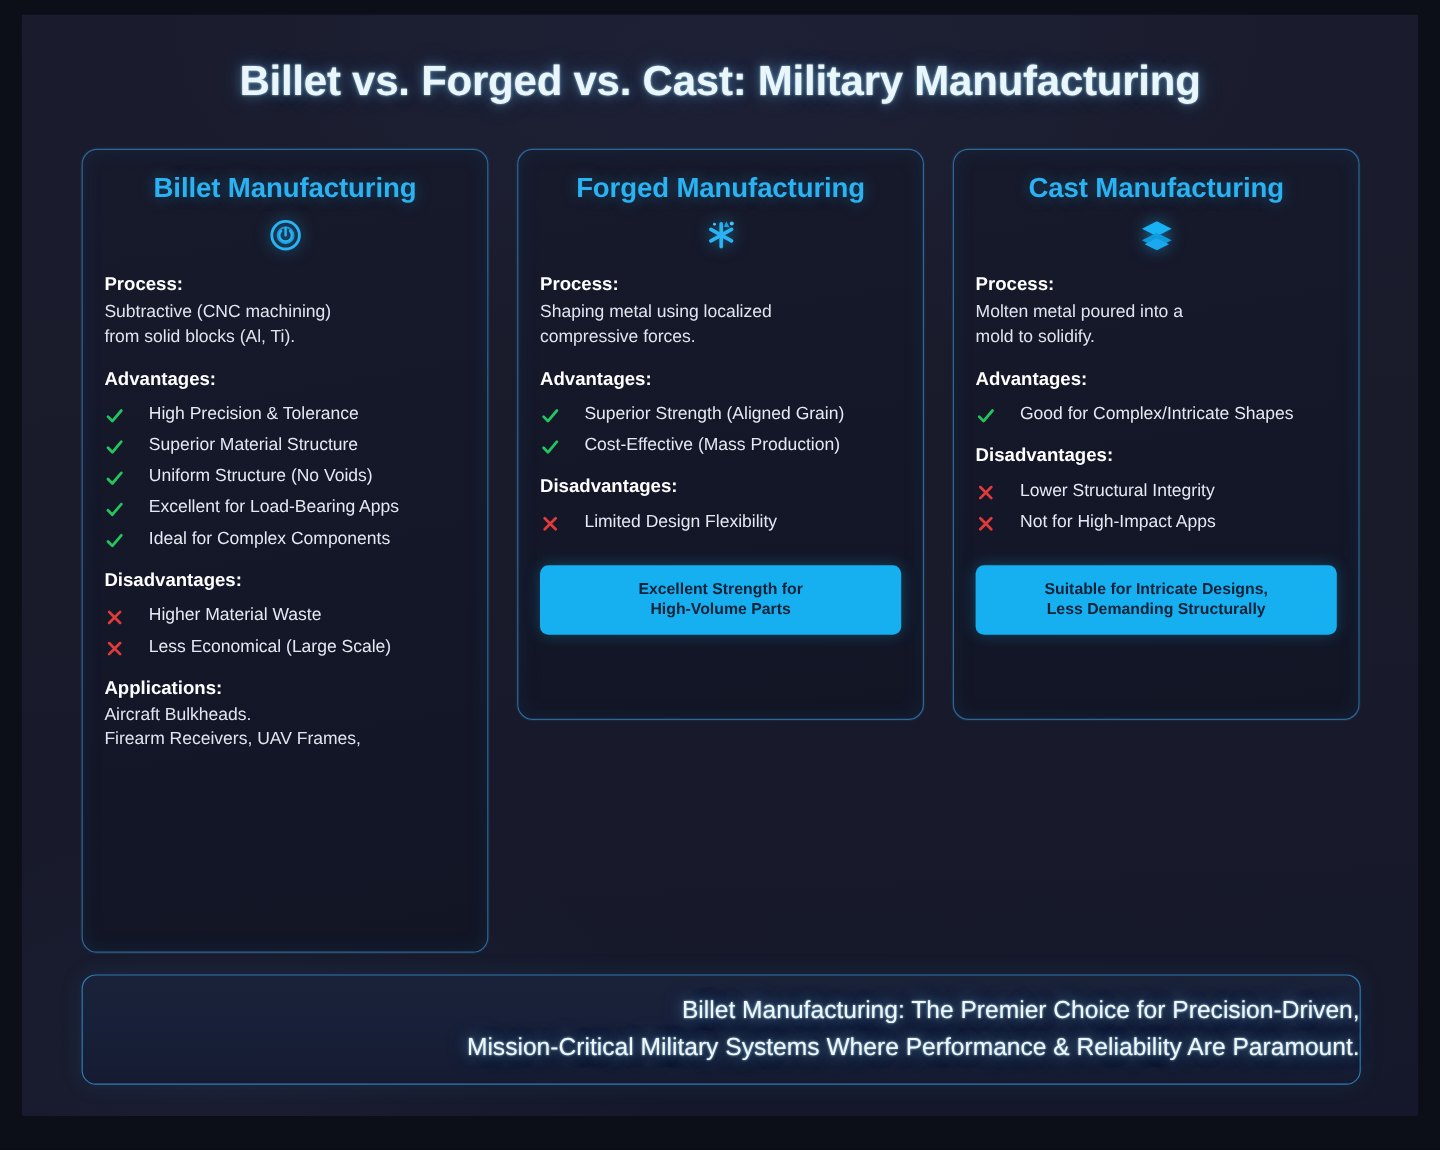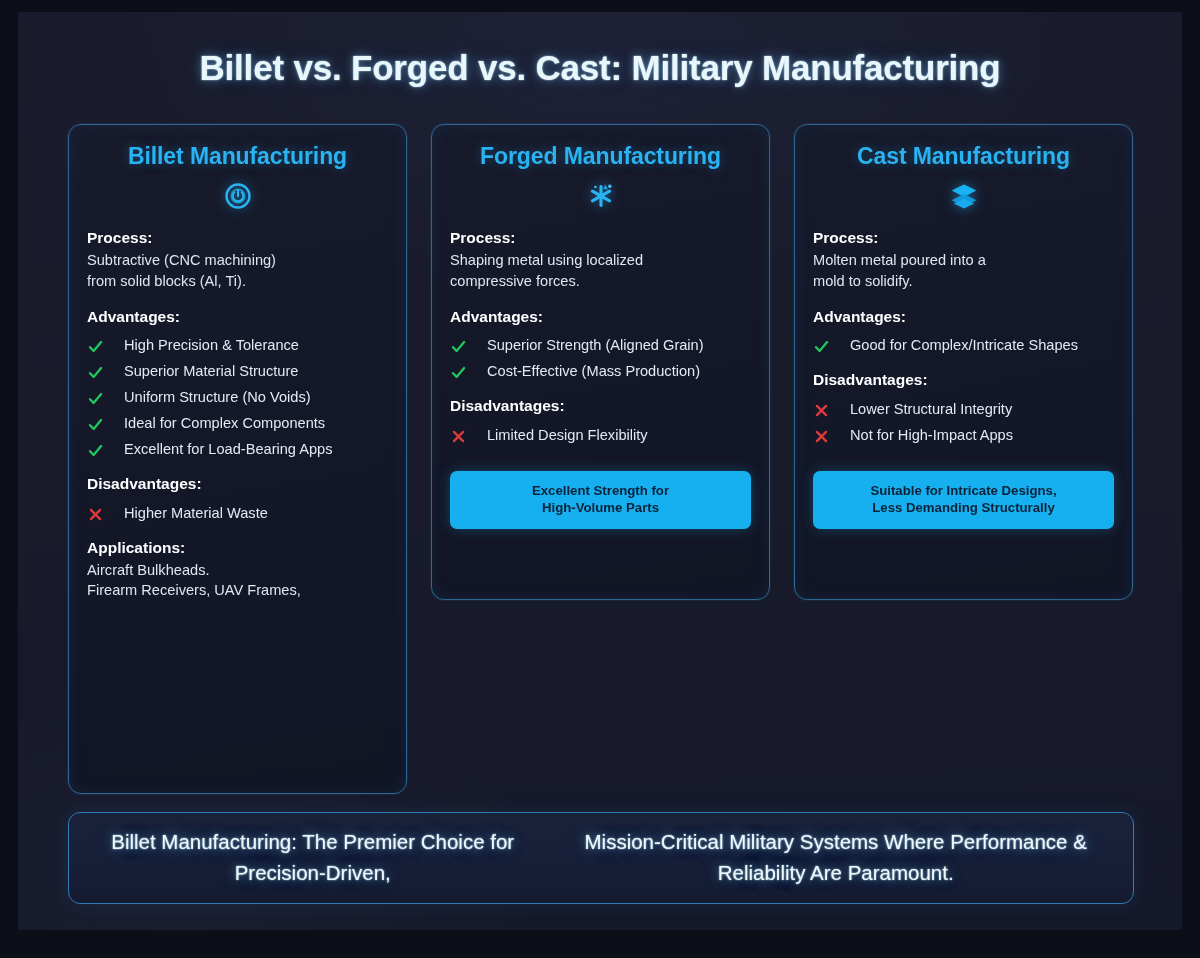--- a/index.html
+++ b/index.html
@@ -161,22 +161,22 @@
   #footer-banner {
     position: absolute;
     left: 50px;
     top: 800px;
     width: 1066px;
     height: 92px;
     border: 1.4px solid #2f7cb4;
     border-radius: 12px;
     background: linear-gradient(180deg, #1a2239 0%, #182039 45%, #141b31 100%);
     display: flex;
-    flex-direction: row;
-    align-items: center;
+    flex-direction: column;
+    align-items: flex-end;
     justify-content: center;
     box-shadow: 0 0 18px rgba(35,120,180,0.16);
     padding-left: 18px;
   }
 
   .footer-line {
     font-size: 20.5px;
     font-weight: 500;
     color: #eef7fc;
     line-height: 1.5;
@@ -231,37 +231,43 @@
             <li class="bullet-item">
               <svg class="mark" viewBox="0 0 20 20">
                   <path d="M3.5 10.8 L7.8 15.2 L16.6 4.8" fill="none" stroke="#22c55e" stroke-width="2.7" stroke-linecap="round" stroke-linejoin="round"></path>
                 </svg>
               <span>Uniform Structure (No Voids)</span>
             </li>
             <li class="bullet-item">
               <svg class="mark" viewBox="0 0 20 20">
                   <path d="M3.5 10.8 L7.8 15.2 L16.6 4.8" fill="none" stroke="#22c55e" stroke-width="2.7" stroke-linecap="round" stroke-linejoin="round"></path>
                 </svg>
+              <span>Excellent for Load-Bearing Apps</span>
+            </li>
+            <li class="bullet-item">
+              <svg class="mark" viewBox="0 0 20 20">
+                  <path d="M3.5 10.8 L7.8 15.2 L16.6 4.8" fill="none" stroke="#22c55e" stroke-width="2.7" stroke-linecap="round" stroke-linejoin="round"></path>
+                </svg>
               <span>Ideal for Complex Components</span>
             </li>
-            <li class="bullet-item">
-              <svg class="mark" viewBox="0 0 20 20">
-                  <path d="M3.5 10.8 L7.8 15.2 L16.6 4.8" fill="none" stroke="#22c55e" stroke-width="2.7" stroke-linecap="round" stroke-linejoin="round"></path>
-                </svg>
-              <span>Excellent for Load-Bearing Apps</span>
-            </li>
           </ul>
 
           <div class="section-label spaced">Disadvantages:</div>
           <ul class="bullet-list">
             <li class="bullet-item">
               <svg class="mark" viewBox="0 0 20 20">
                   <path d="M4.6 4.6 L15.4 15.4 M15.4 4.6 L4.6 15.4" fill="none" stroke="#e03b3b" stroke-width="2.7" stroke-linecap="round"></path>
                 </svg>
               <span>Higher Material Waste</span>
+            </li>
+            <li class="bullet-item">
+              <svg class="mark" viewBox="0 0 20 20">
+                  <path d="M4.6 4.6 L15.4 15.4 M15.4 4.6 L4.6 15.4" fill="none" stroke="#e03b3b" stroke-width="2.7" stroke-linecap="round"></path>
+                </svg>
+              <span>Less Economical (Large Scale)</span>
             </li>
           </ul>
 
           <div class="section-label spaced">Applications:</div>
           <div class="section-text">Aircraft Bulkheads.</div>
           <div class="section-text">Firearm Receivers, UAV Frames,</div>
 
         </div>
       </div>
 

